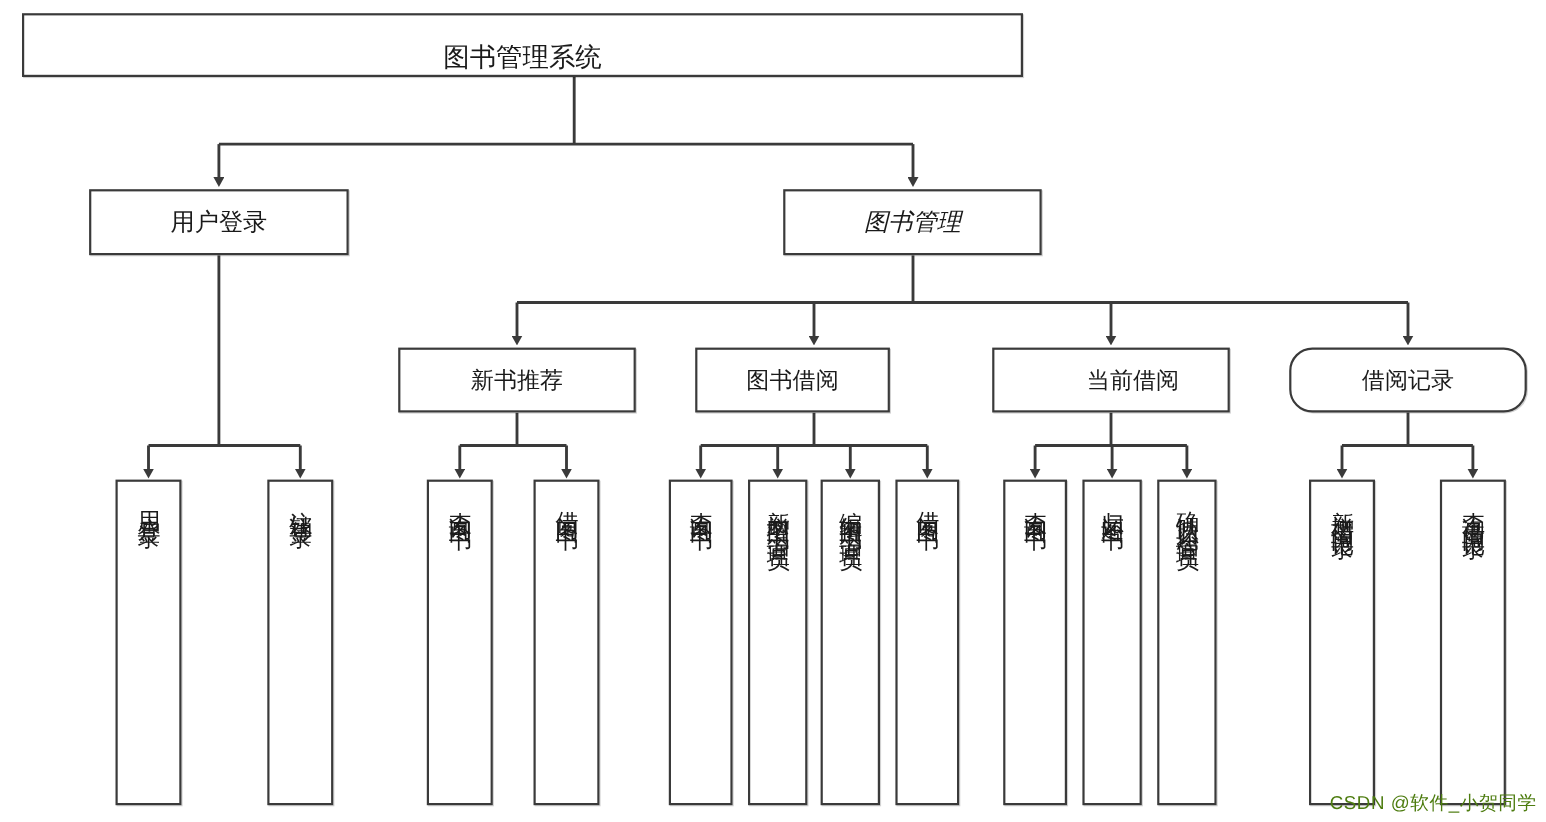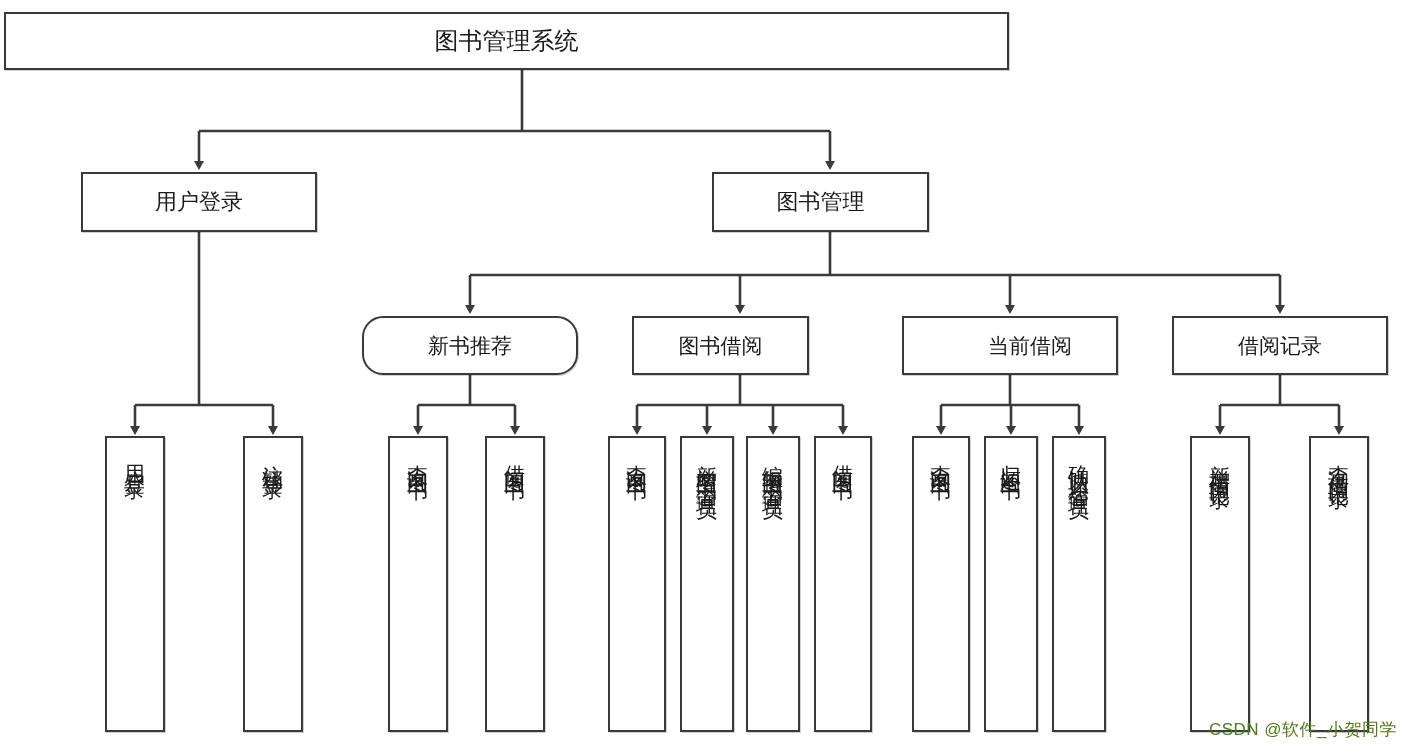--- a/index.html
+++ b/index.html
@@ -116,41 +116,41 @@
       <path d="M1011,405 L1011,427" marker-end="url(#arw)"></path>
       <path d="M1079,405 L1079,427" marker-end="url(#arw)"></path>
 
       <path d="M1280,375 L1280,405"></path>
       <path d="M1220,405 L1339,405"></path>
       <path d="M1220,405 L1220,427" marker-end="url(#arw)"></path>
       <path d="M1339,405 L1339,427" marker-end="url(#arw)"></path>
     </g>
   </svg>
 
-  <div class="node level0" style="left:4px; top:12px; width:1005px; height:58px;">
+  <div class="node level0" style="left:20px; top:12px; width:910px; height:58px;align-items:flex-end;">
     <span>图书管理系统</span>
   </div>
 
   <div class="node level1" style="left:81px; top:172px; width:236px; height:60px;">
     <span>用户登录</span>
   </div>
-  <div class="node level1" style="left:712px; top:172px; width:217px; height:60px;">
+  <div class="node level1" style="left:712px; top:172px; width:235px; height:60px;font-style:italic;">
     <span>图书管理</span>
   </div>
 
-  <div class="node level2" style="left:362px; top:316px; width:216px; height:59px;border-radius:21px;">
+  <div class="node level2" style="left:362px; top:316px; width:216px; height:59px;">
     <span>新书推荐</span>
   </div>
   <div class="node level2" style="left:632px; top:316px; width:177px; height:59px;">
     <span>图书借阅</span>
   </div>
   <div class="node level2" style="left:902px; top:316px; width:216px; height:59px;padding-left:40px;">
     <span>当前借阅</span>
   </div>
-  <div class="node level2" style="left:1172px; top:316px; width:216px; height:59px;">
+  <div class="node level2" style="left:1172px; top:316px; width:216px; height:59px;border-radius:21px;">
     <span>借阅记录</span>
   </div>
 
   <div class="node leaf" style="left:105px; top:436px; width:60px; height:296px;">
     <span class="vtext">用户登录</span>
   </div>
   <div class="node leaf" style="left:243px; top:436px; width:60px; height:296px;">
     <span class="vtext">注销登录</span>
   </div>
   <div class="node leaf" style="left:388px; top:436px; width:60px; height:296px;">

